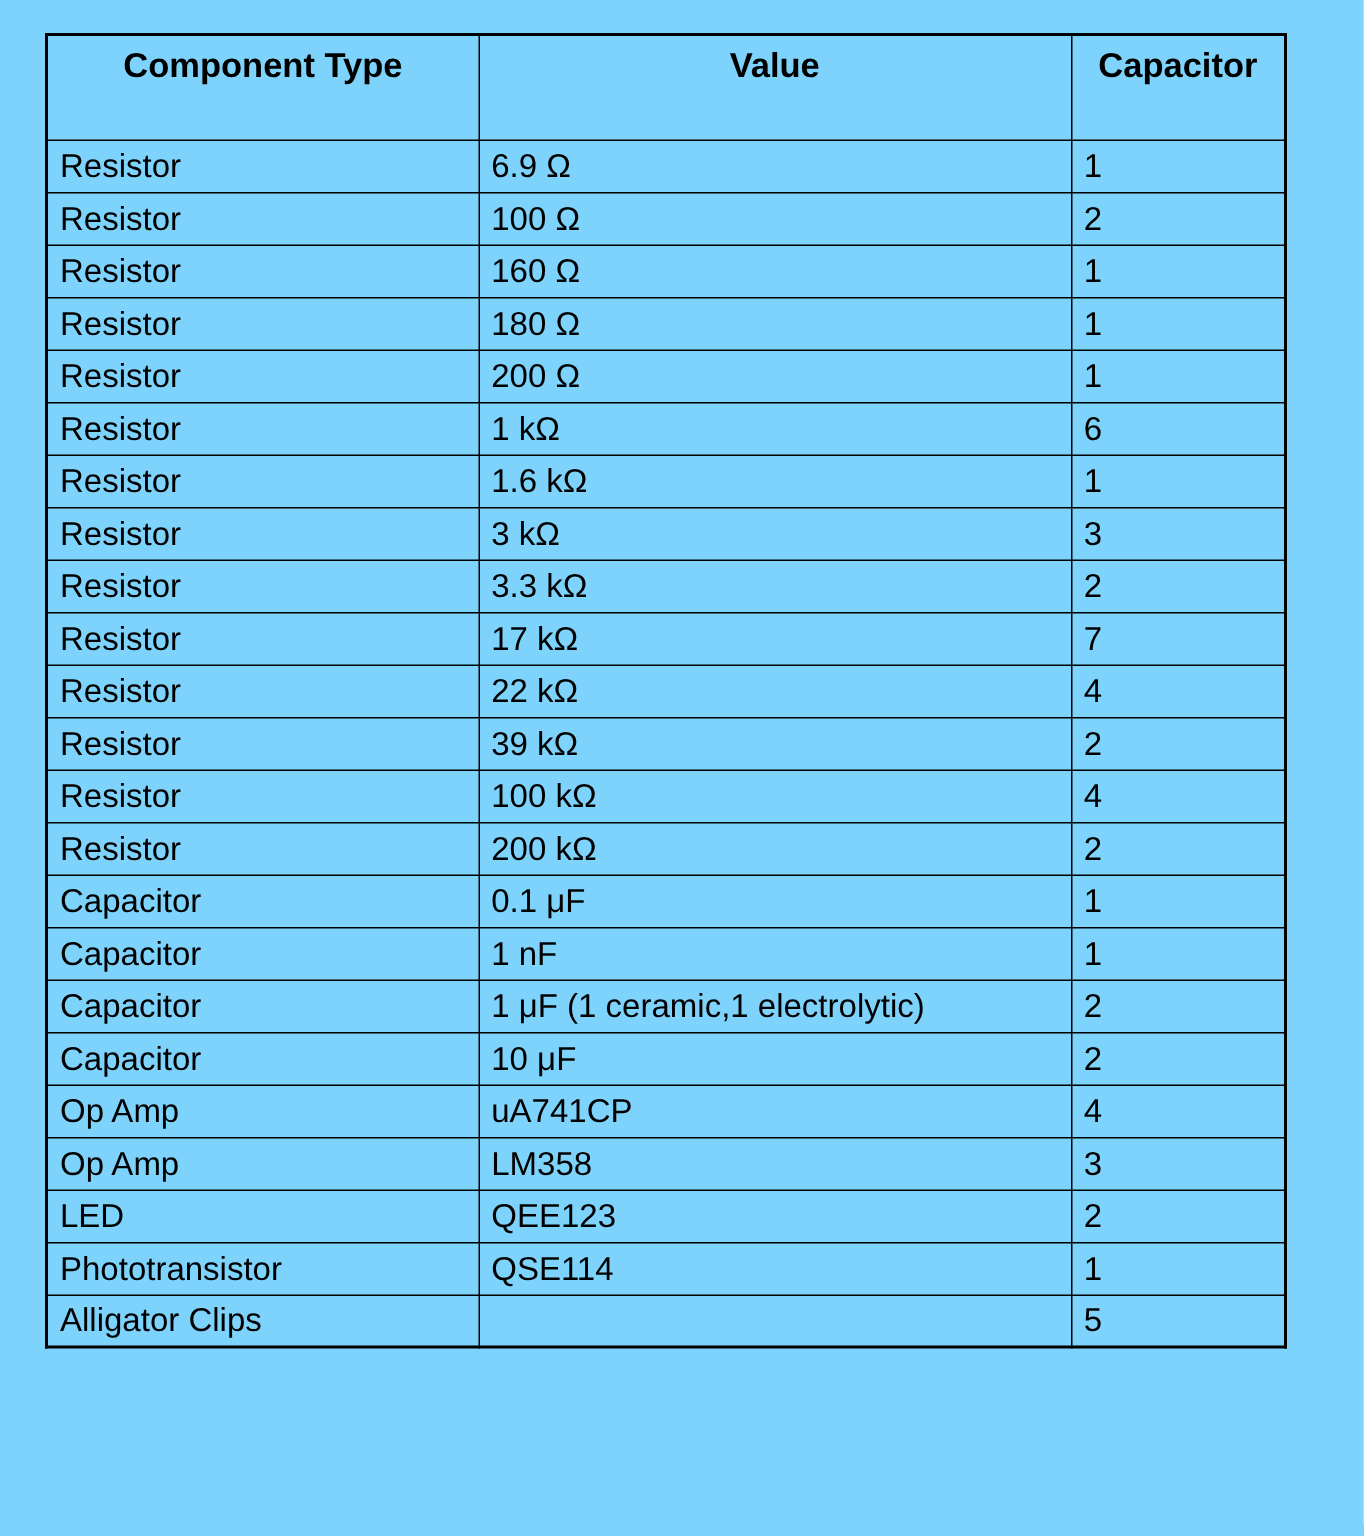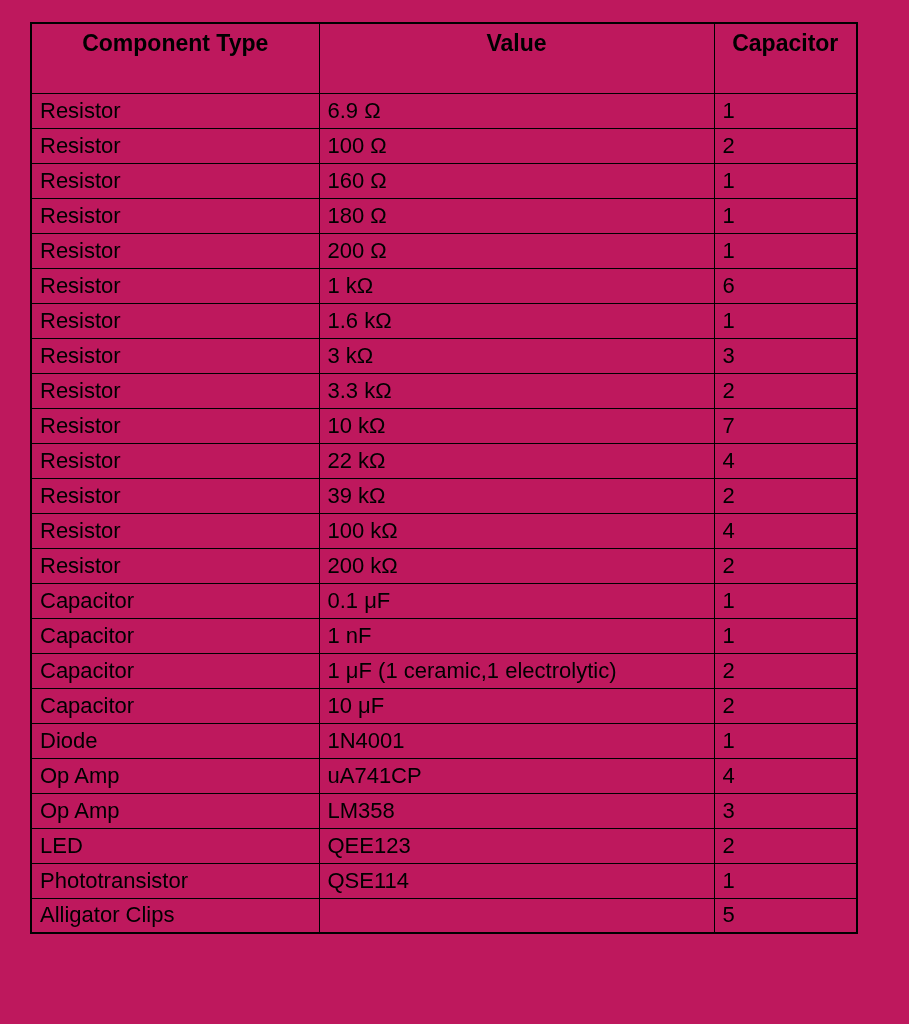--- a/index.html
+++ b/index.html
@@ -5,21 +5,21 @@
   html, body {
     margin: 0;
     padding: 0;
     background: #ffffff;
     font-family: "Liberation Sans", sans-serif;
     color: #000000;
   }
   .page {
     width: 909px;
     height: 1024px;
-    background: #be185d;
+    background: #7dd3fc;
     box-sizing: border-box;
     padding: 22px 0 0 30px;
   }
   table.components {
     border-collapse: collapse;
     table-layout: fixed;
     width: 826px;
     border: 2px solid #000000;
   }
   table.components col.c-type  { width: 288px; }
@@ -106,21 +106,21 @@
           <td>3 kΩ</td>
           <td>3</td>
         </tr>
         <tr>
           <td>Resistor</td>
           <td>3.3 kΩ</td>
           <td>2</td>
         </tr>
         <tr>
           <td>Resistor</td>
-          <td>10 kΩ</td>
+          <td>17 kΩ</td>
           <td>7</td>
         </tr>
         <tr>
           <td>Resistor</td>
           <td>22 kΩ</td>
           <td>4</td>
         </tr>
         <tr>
           <td>Resistor</td>
           <td>39 kΩ</td>
@@ -150,25 +150,20 @@
           <td>Capacitor</td>
           <td>1 μF (1 ceramic,1 electrolytic)</td>
           <td>2</td>
         </tr>
         <tr>
           <td>Capacitor</td>
           <td>10 μF</td>
           <td>2</td>
         </tr>
         <tr>
-          <td>Diode</td>
-          <td>1N4001</td>
-          <td>1</td>
-        </tr>
-        <tr>
           <td>Op Amp</td>
           <td>uA741CP</td>
           <td>4</td>
         </tr>
         <tr>
           <td>Op Amp</td>
           <td>LM358</td>
           <td>3</td>
         </tr>
         <tr>

